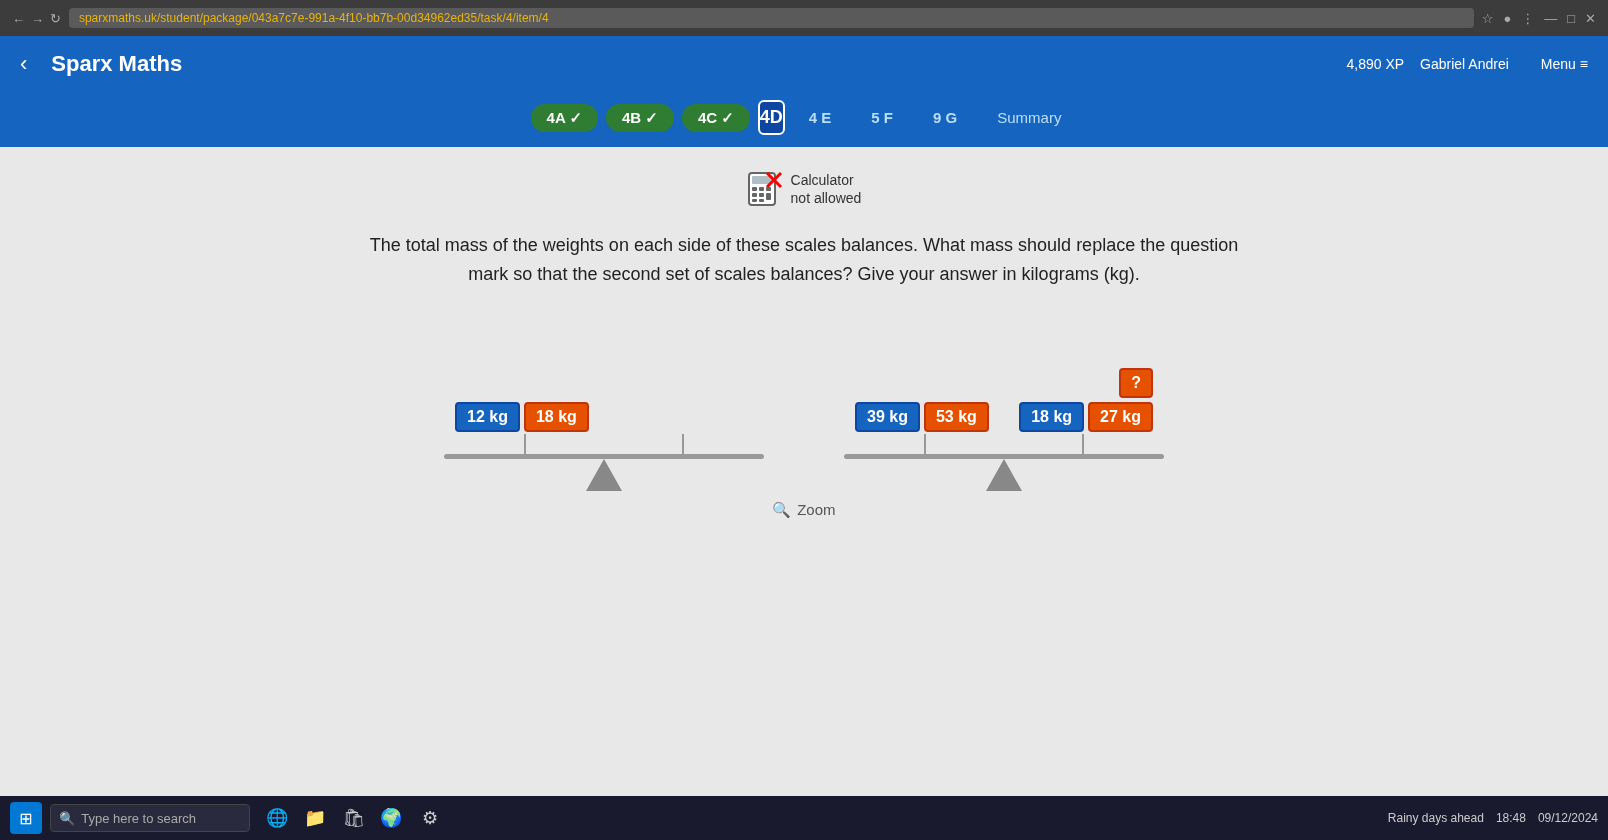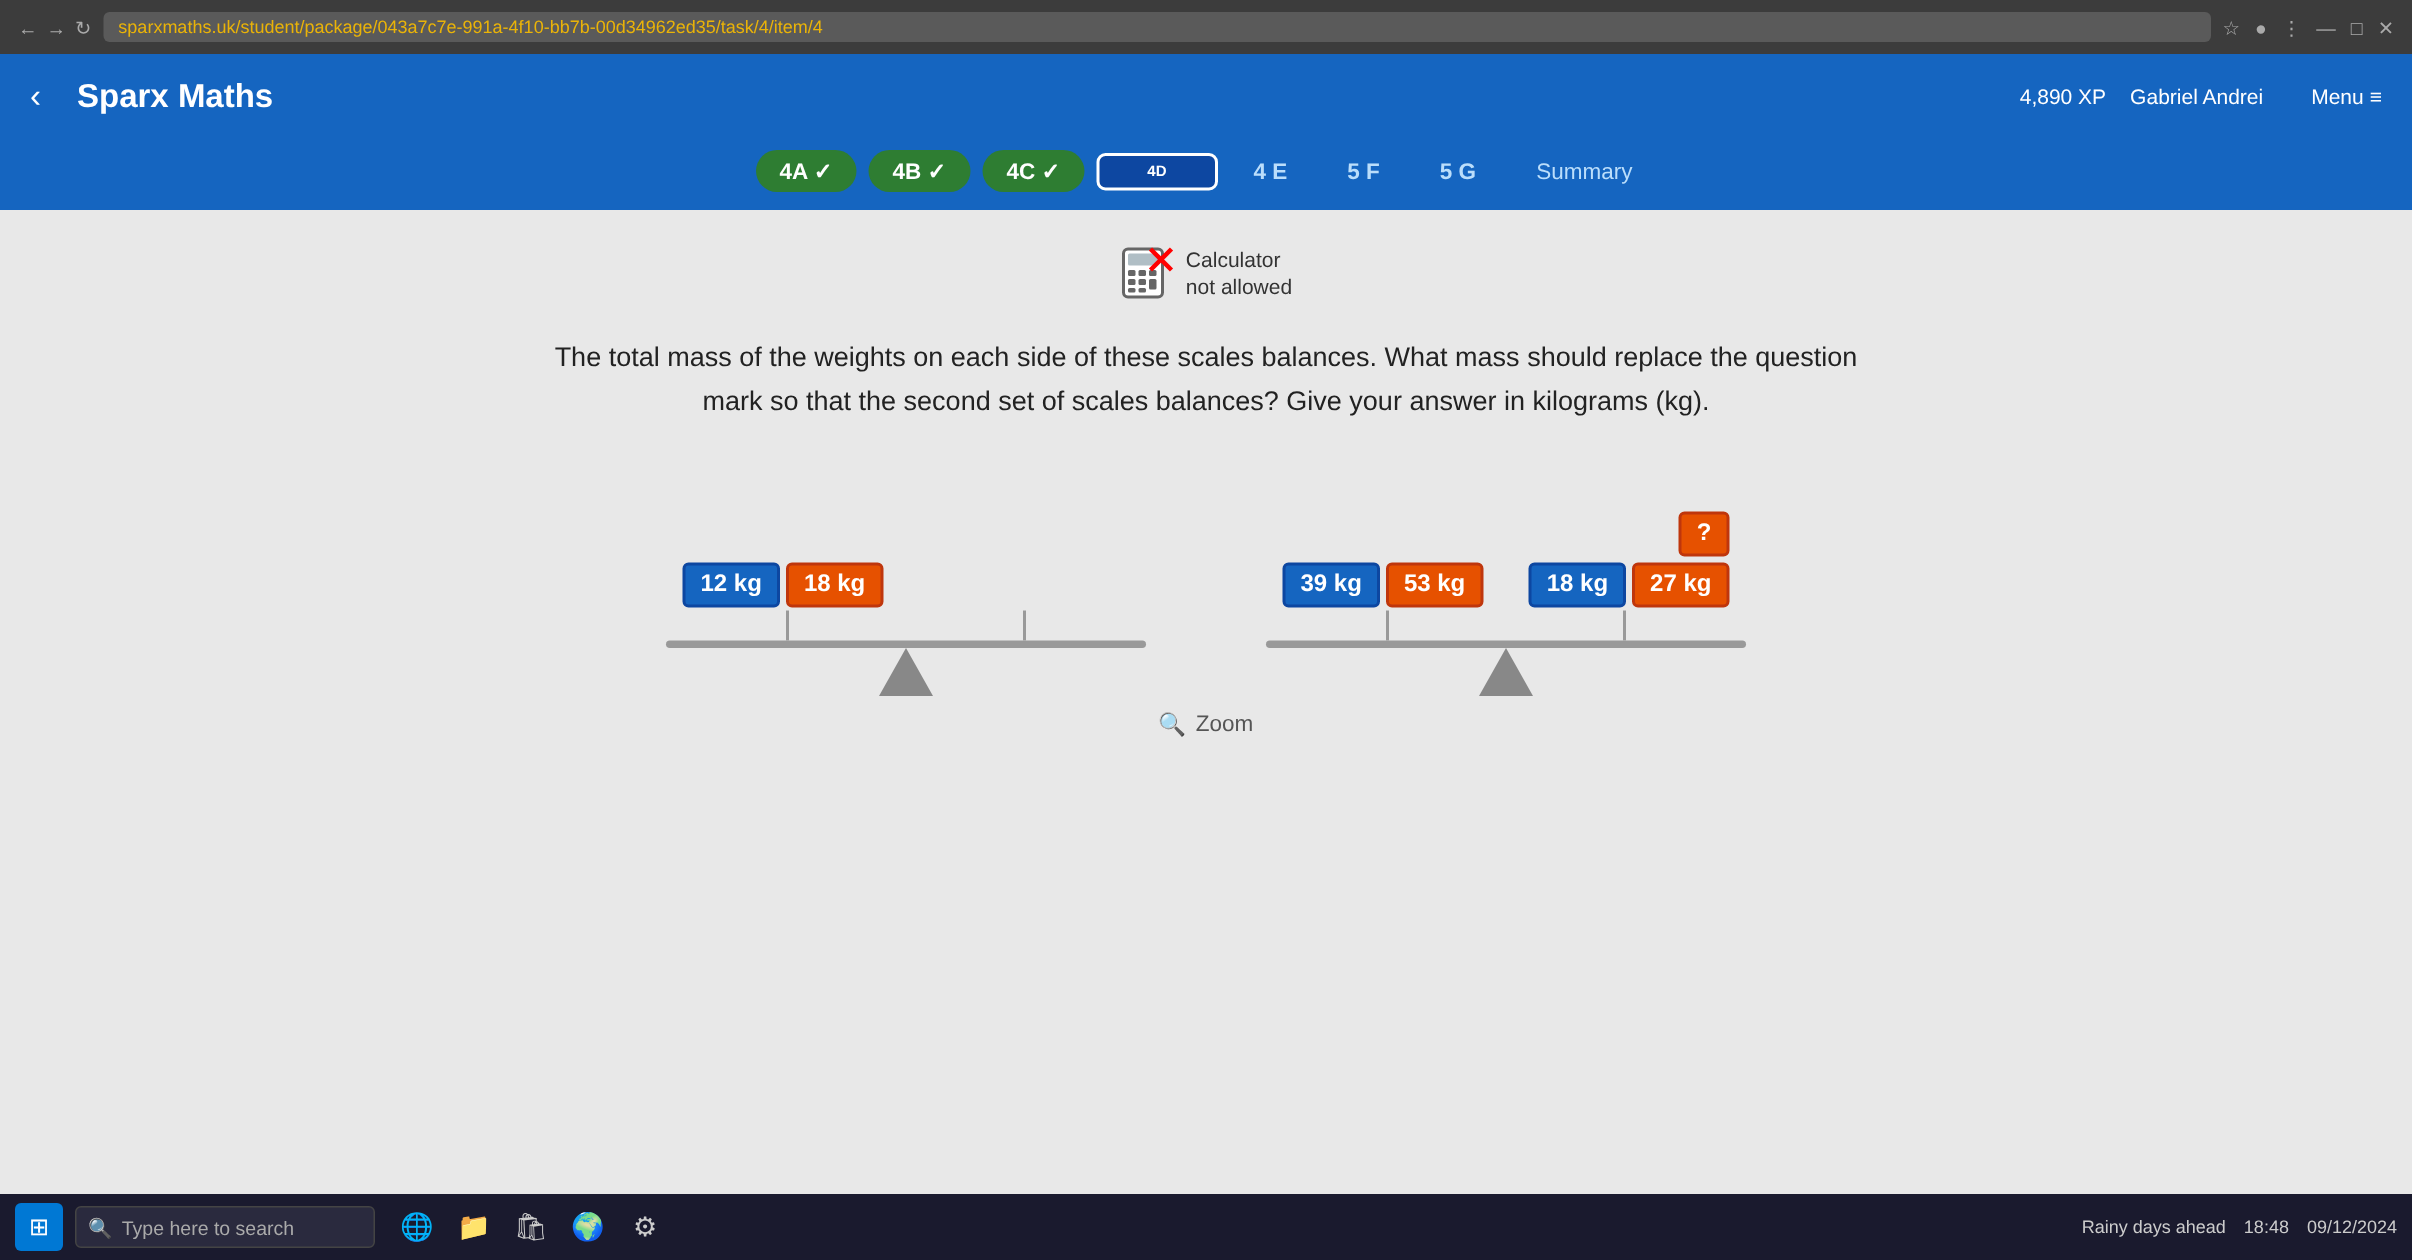--- a/index.html
+++ b/index.html
@@ -95,22 +95,22 @@
       font-weight: bold;
       display: flex;
       align-items: center;
       gap: 4px;
     }
     .tab-active {
       background: #0d47a1;
       color: white;
       border: 2px solid white;
       border-radius: 6px;
-      padding: 5px 32px;
-      font-size: 10px;
+      padding: 5px 0;
+      font-size: 18px;
       font-weight: bold;
     }
     .tab-inactive {
       color: #bbdefb;
       font-size: 15px;
       font-weight: bold;
       padding: 5px 16px;
     }
     .tab-summary {
       color: #bbdefb;
@@ -149,21 +149,21 @@
       color: #333;
       font-size: 14px;
     }
 
     
     .question-text {
       text-align: center;
       font-size: 18px;
       color: #222;
       line-height: 1.6;
-      margin-bottom: 22px;
+      margin-bottom: 42px;
       max-width: 900px;
       margin-left: auto;
       margin-right: auto;
     }
 
     .weight-box {
       padding: 4px 10px;
       border-radius: 4px;
       font-weight: bold;
       font-size: 16px;
@@ -300,21 +300,21 @@
   <div class="tab-active">
     <span>4D</span>
   </div>
   <div class="tab-inactive">
     <span>4 E</span>
   </div>
   <div class="tab-inactive">
     <span>5 F</span>
   </div>
   <div class="tab-inactive">
-    <span>5 G</span>
+    <span>9 G</span>
   </div>
   <div class="tab-summary">
     <span>Summary</span>
   </div>
 </div>
 
 <div class="main-content">
 
   <div class="info-row">
     <div class="calculator-info">

